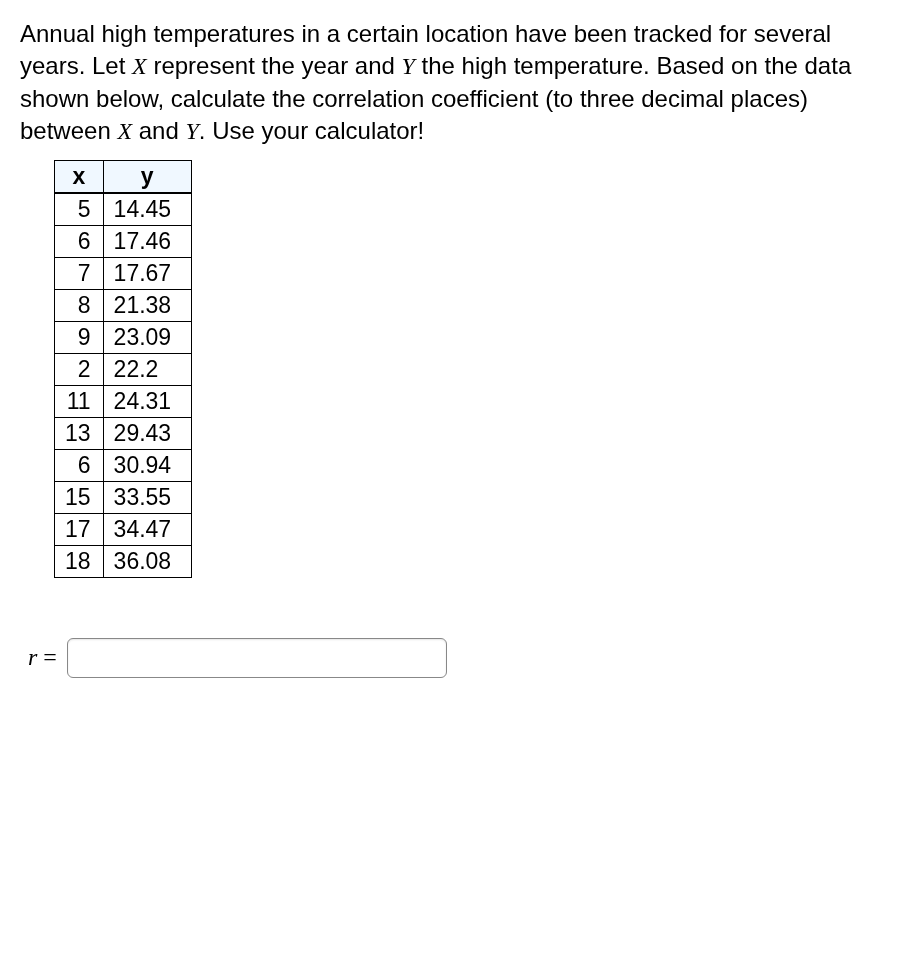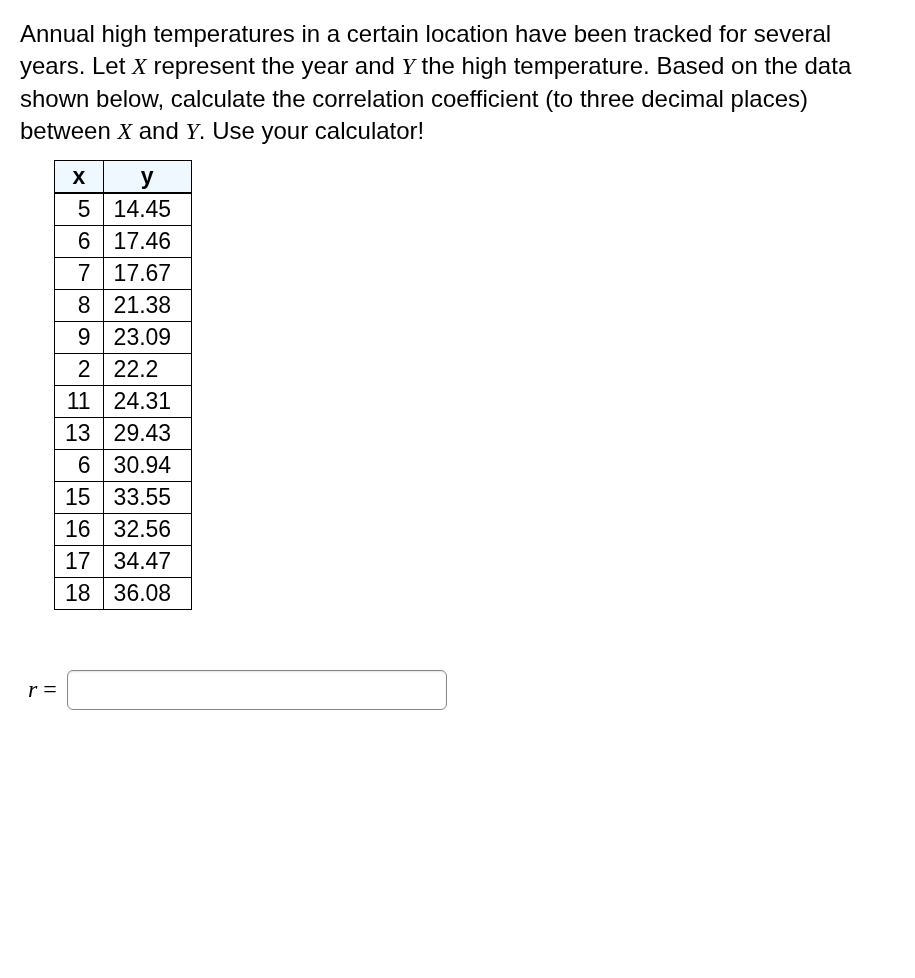--- a/index.html
+++ b/index.html
@@ -127,24 +127,20 @@
         </tr>
         <tr>
           <td class="x-col">6</td>
           <td class="y-col">30.94</td>
         </tr>
         <tr>
           <td class="x-col">15</td>
           <td class="y-col">33.55</td>
         </tr>
         <tr>
-          <td class="x-col">16</td>
-          <td class="y-col">32.56</td>
-        </tr>
-        <tr>
           <td class="x-col">17</td>
           <td class="y-col">34.47</td>
         </tr>
         <tr>
           <td class="x-col">18</td>
           <td class="y-col">36.08</td>
         </tr>
       </tbody>
   </table>
 </div>

